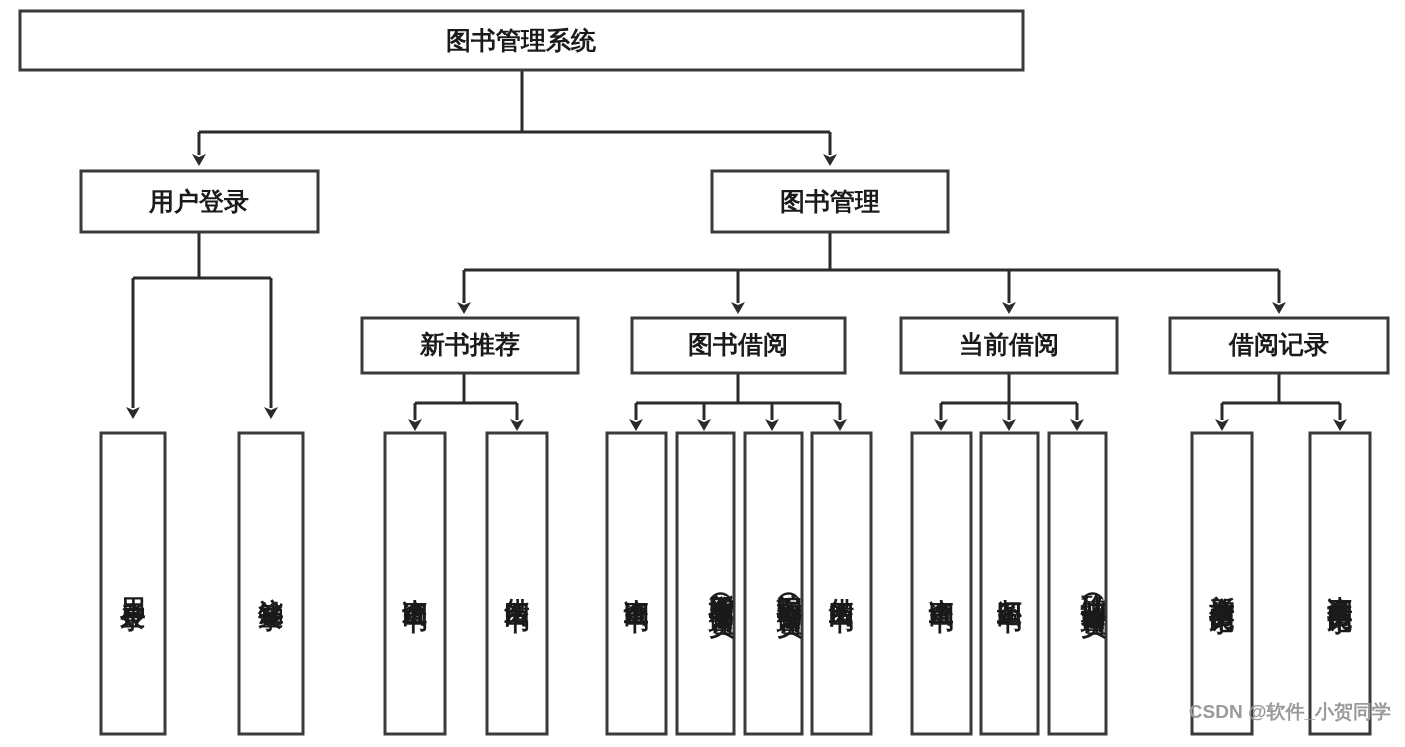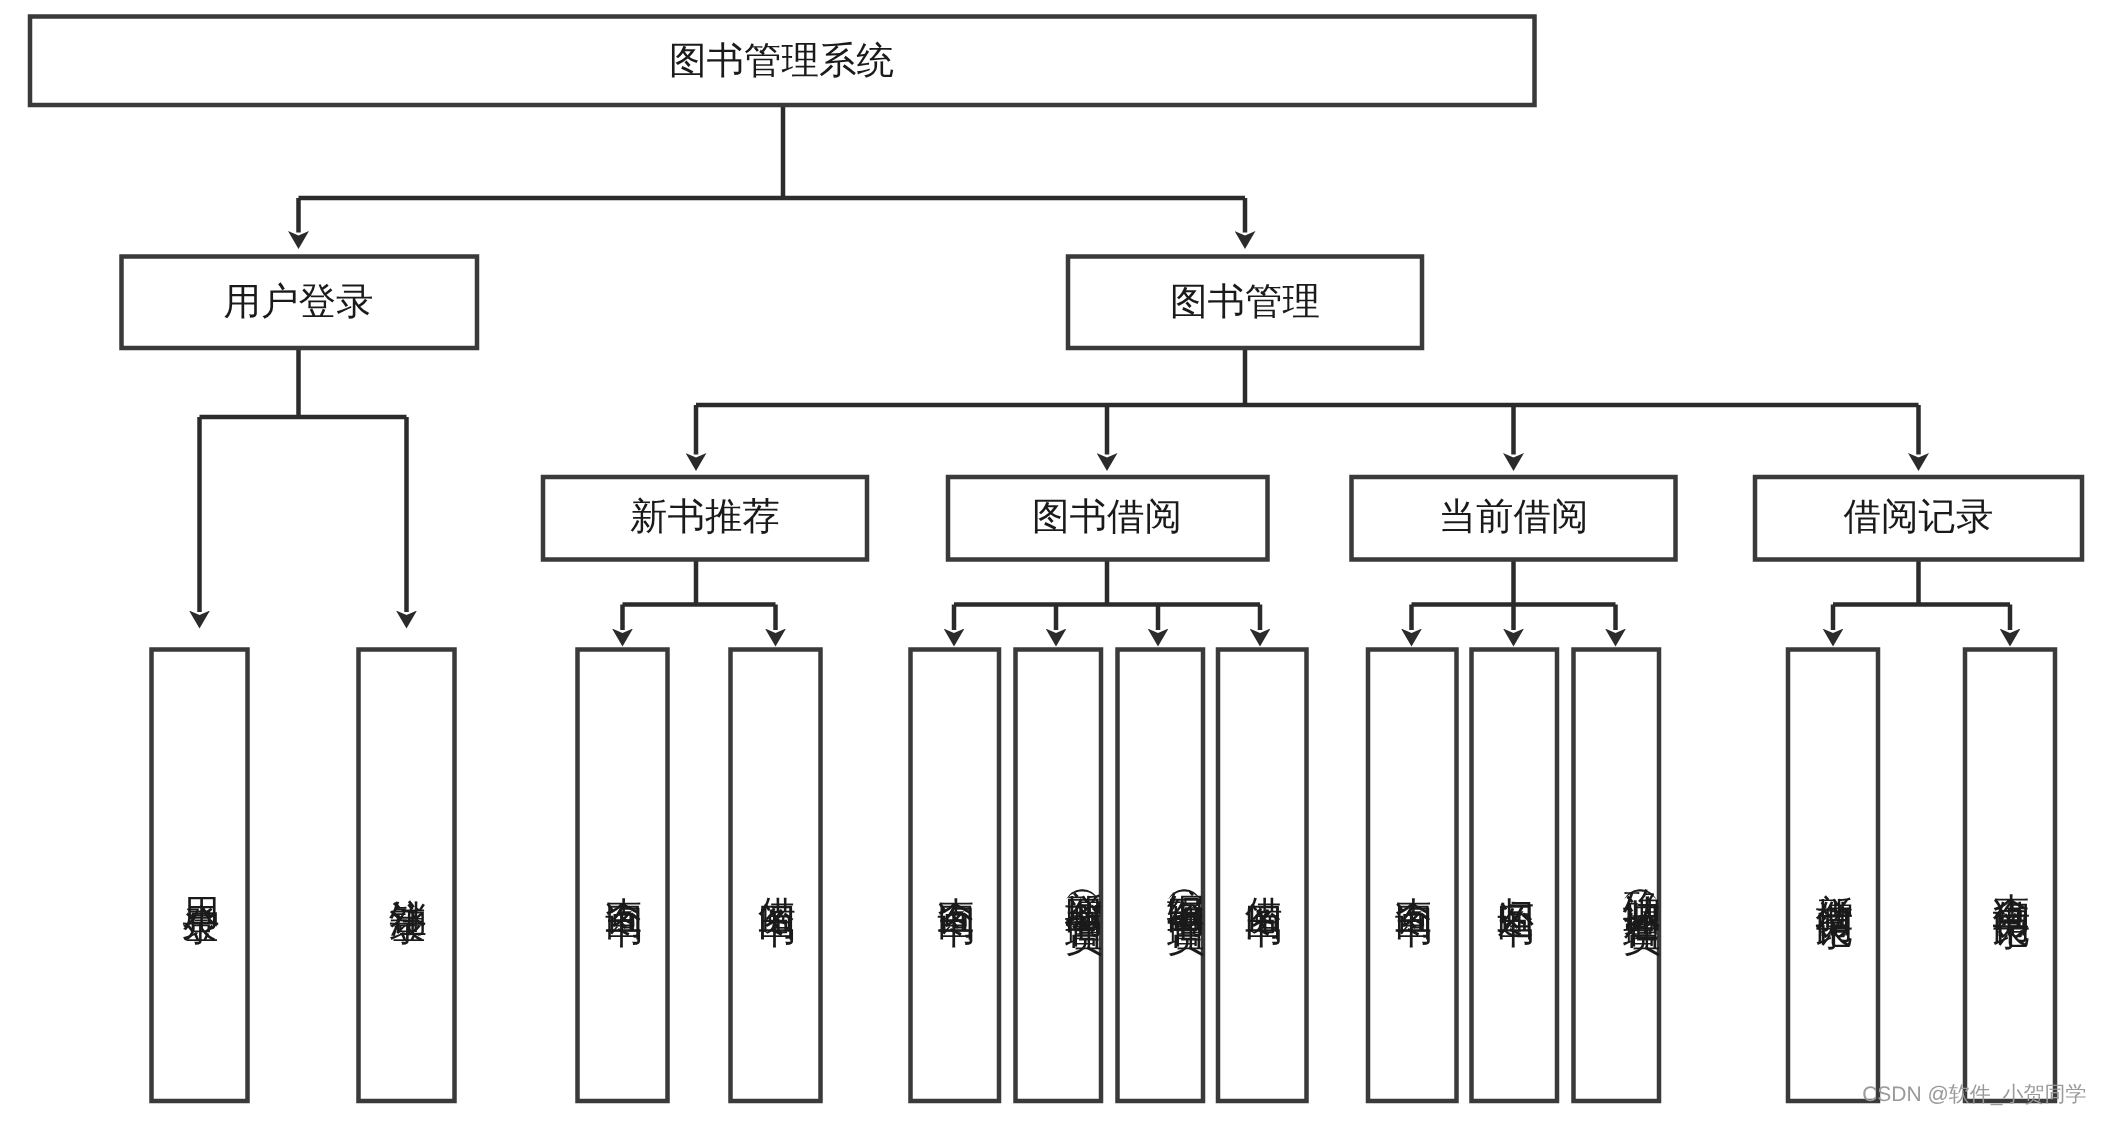--- a/index.html
+++ b/index.html
@@ -9,20 +9,21 @@
   }
   body {
     font-family: "Liberation Sans", "DejaVu Sans", sans-serif;
   }
   #diagram-root {
     position: relative;
     width: 1405px;
     height: 747px;
     background: #ffffff;
     overflow: hidden;
+    font-weight: bold;
   }
   svg#tree-svg {
     position: absolute;
     left: 0;
     top: 0;
     width: 1405px;
     height: 747px;
   }
   .node-box {
     fill: #ffffff;
@@ -58,23 +59,23 @@
     display: flex;
     align-items: center;
     justify-content: center;
     text-align: center;
     white-space: nowrap;
     pointer-events: none;
   }
   .watermark {
     position: absolute;
     right: 14px;
-    bottom: 8px;
-    font-family: "Liberation Sans", "DejaVu Sans", sans-serif;
-    font-size: 14px;
+    bottom: 22px;
+    font-family: "Liberation Sans", "DejaVu Sans", sans-serif;
+    font-size: 19px;
     color: #9a9a9a;
     white-space: nowrap;
   }
 </style>
 </head>
 <body>
 
 <div id="diagram-root">
 
   <svg id="tree-svg" viewBox="0 0 1405 747">

